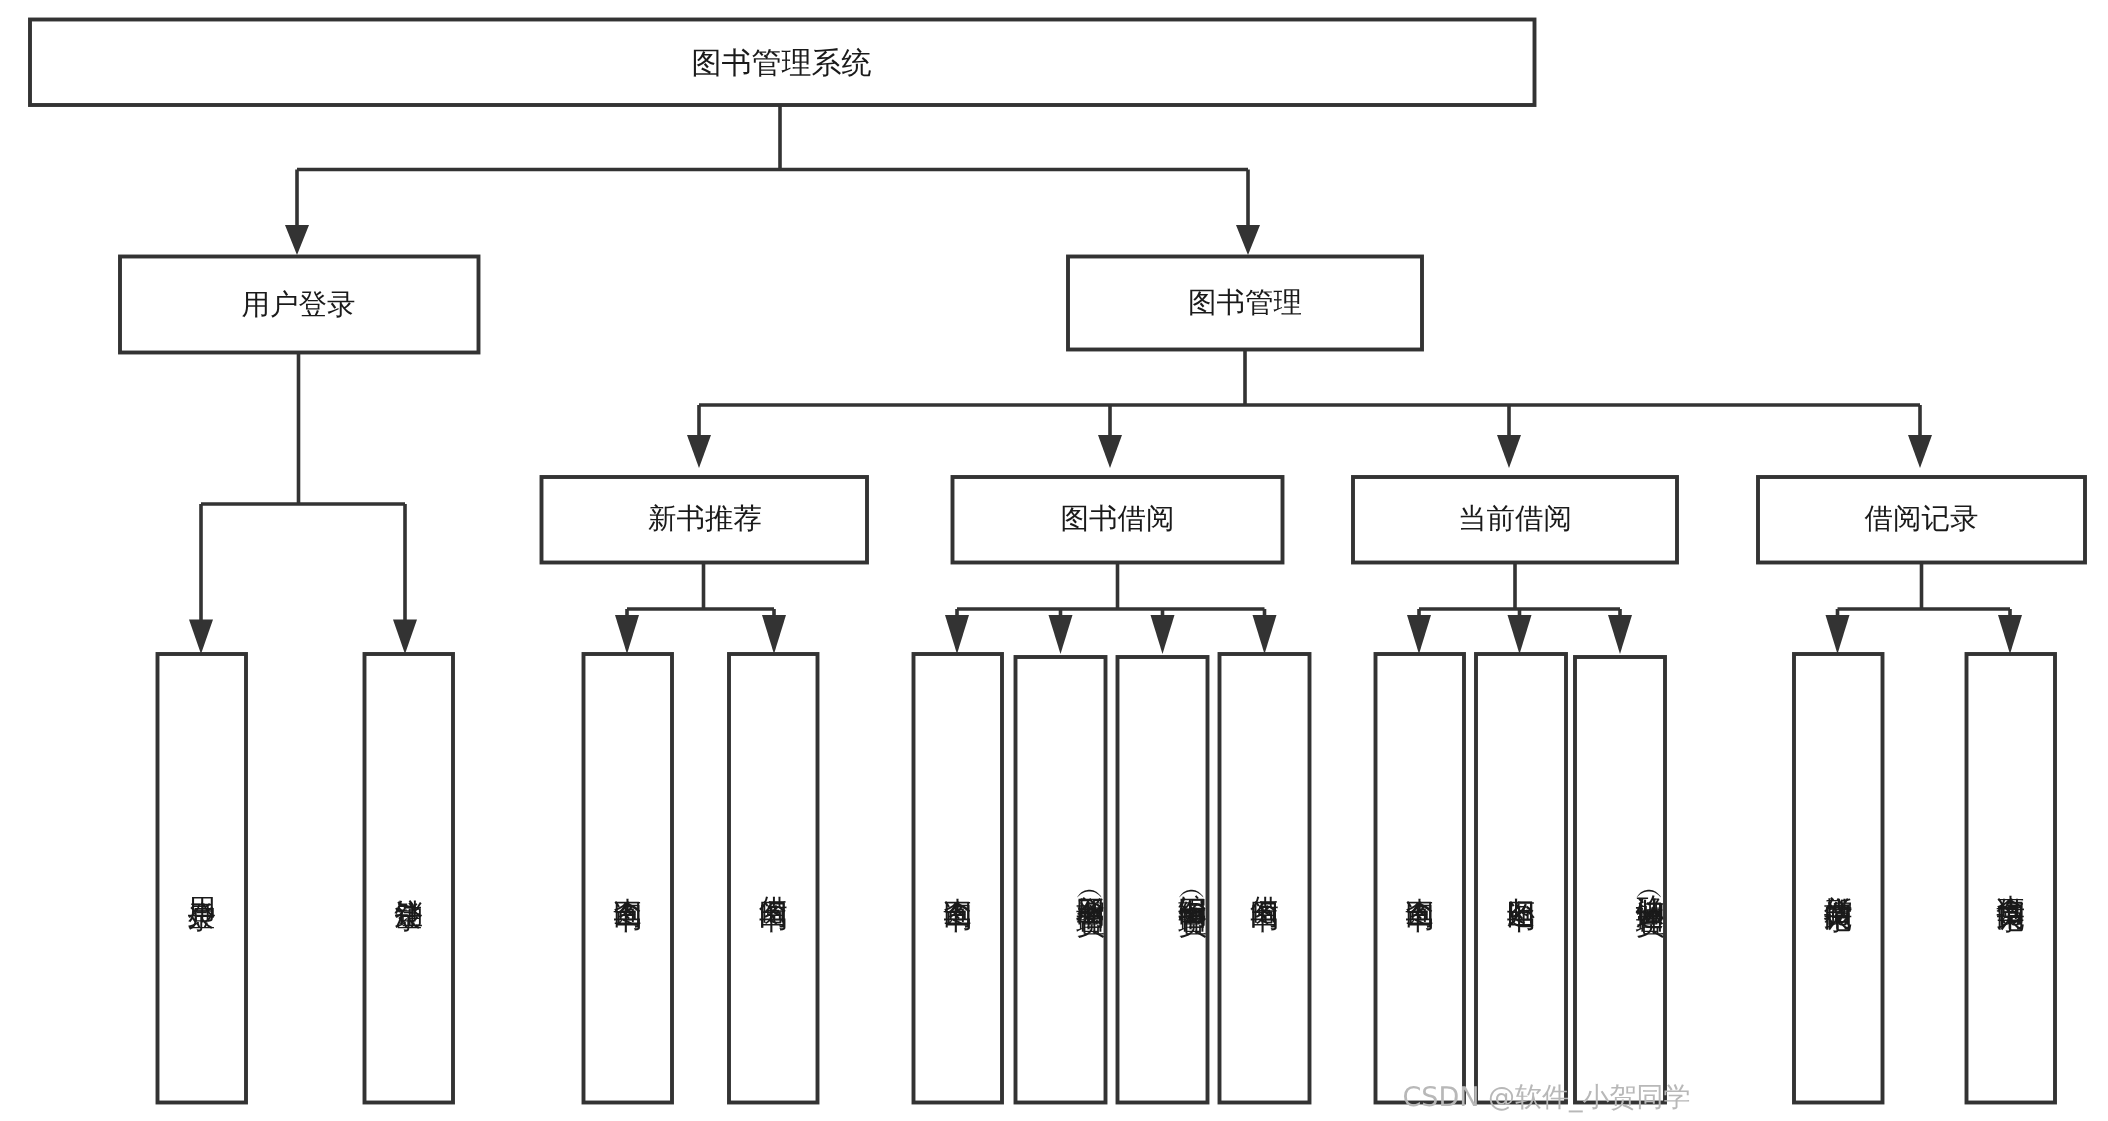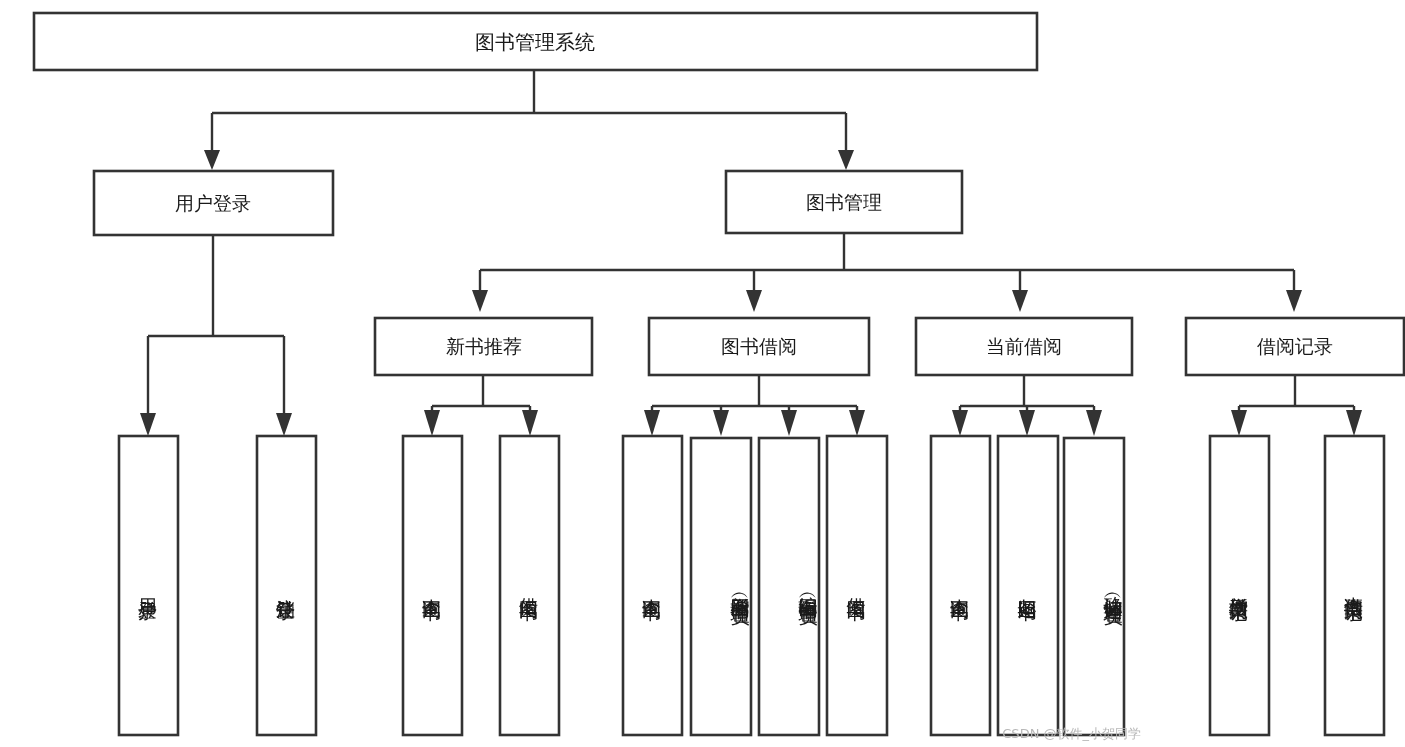--- a/index.html
+++ b/index.html
@@ -12,21 +12,20 @@
     width: 1405px;
     height: 747px;
     font-family: "DejaVu Sans", "Liberation Sans", sans-serif;
     overflow: hidden;
   }
   #diagram-root {
     position: relative;
     width: 1135px;
     height: 747px;
     background: #ffffff;
-    margin-left: 14px;
   }
   svg#diagram-svg {
     position: absolute;
     left: 0;
     top: 0;
     width: 1405px;
     height: 747px;
     display: block;
   }
   .node-box {
@@ -66,21 +65,21 @@
     letter-spacing: 1.5px;
     white-space: nowrap;
     text-align: center;
     pointer-events: none;
   }
   .watermark {
     position: absolute;
     right: 8px;
     bottom: 4px;
     font-family: "DejaVu Sans", "Liberation Sans", sans-serif;
-    font-size: 13px;
+    font-size: 18px;
     color: #b8b8b8;
     white-space: nowrap;
   }
 </style>
 </head>
 <body>
 
 <div id="diagram-root">
 
   <svg id="diagram-svg" viewBox="0 0 1405 747">

